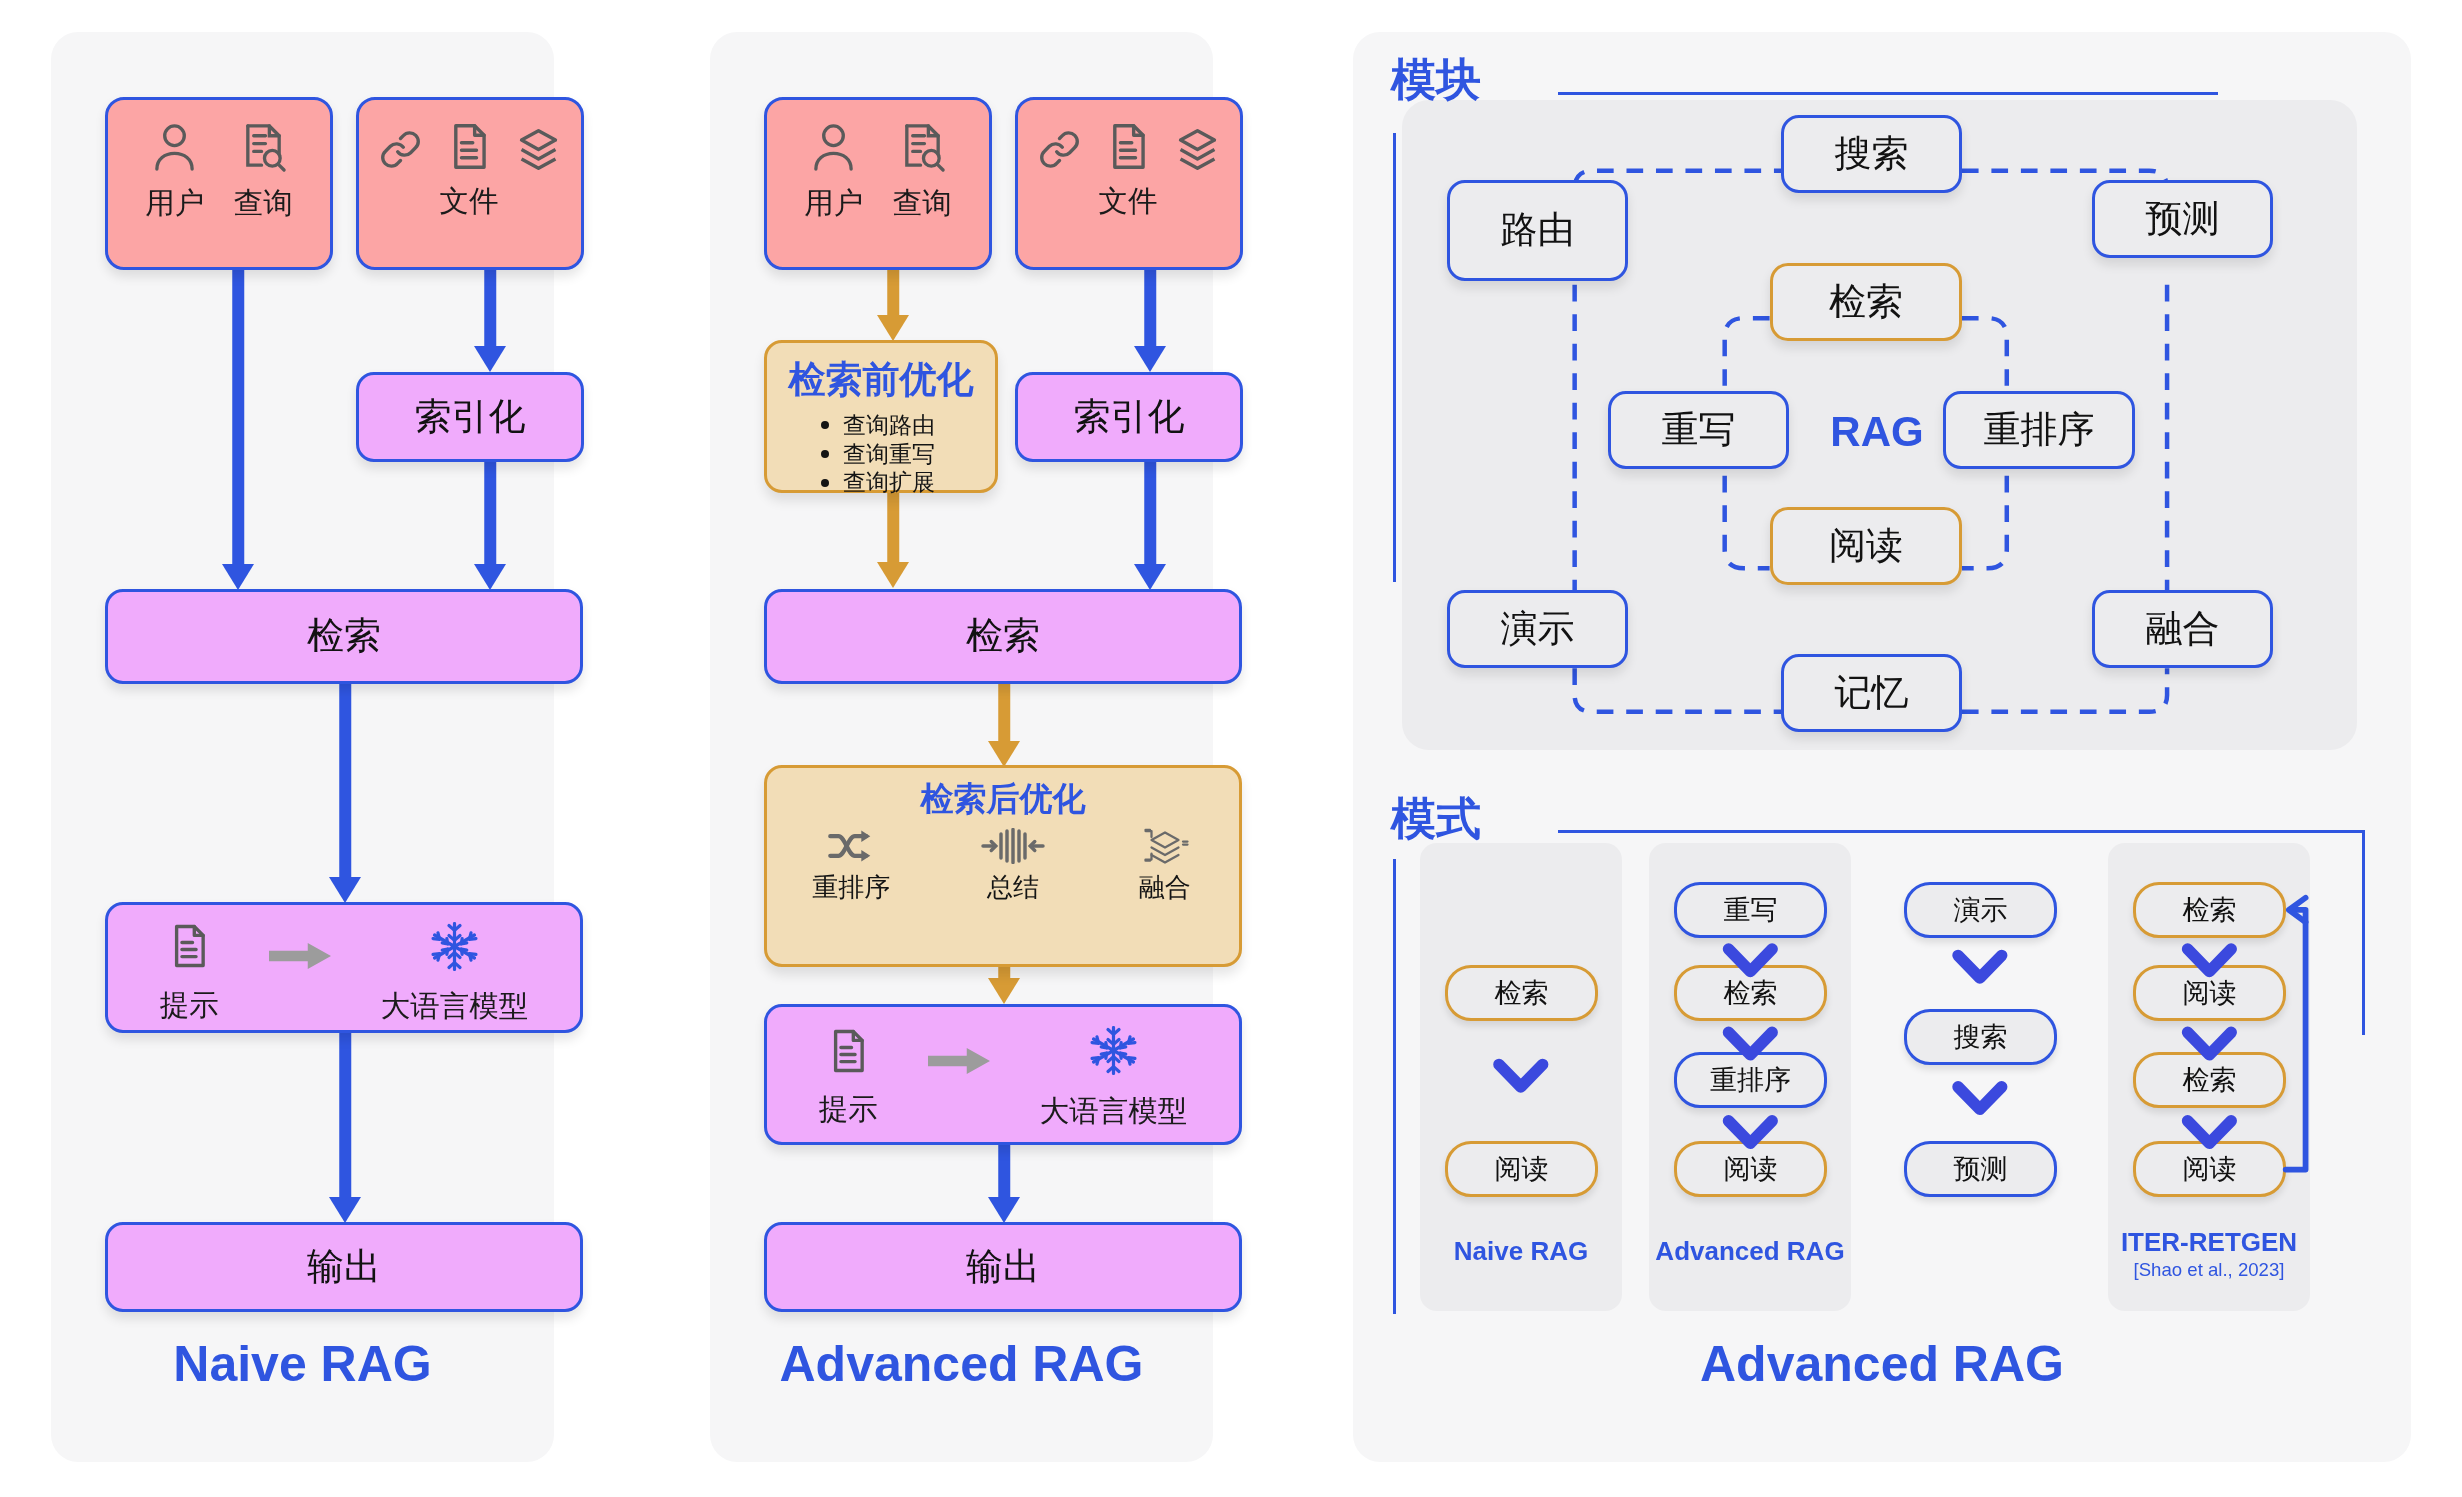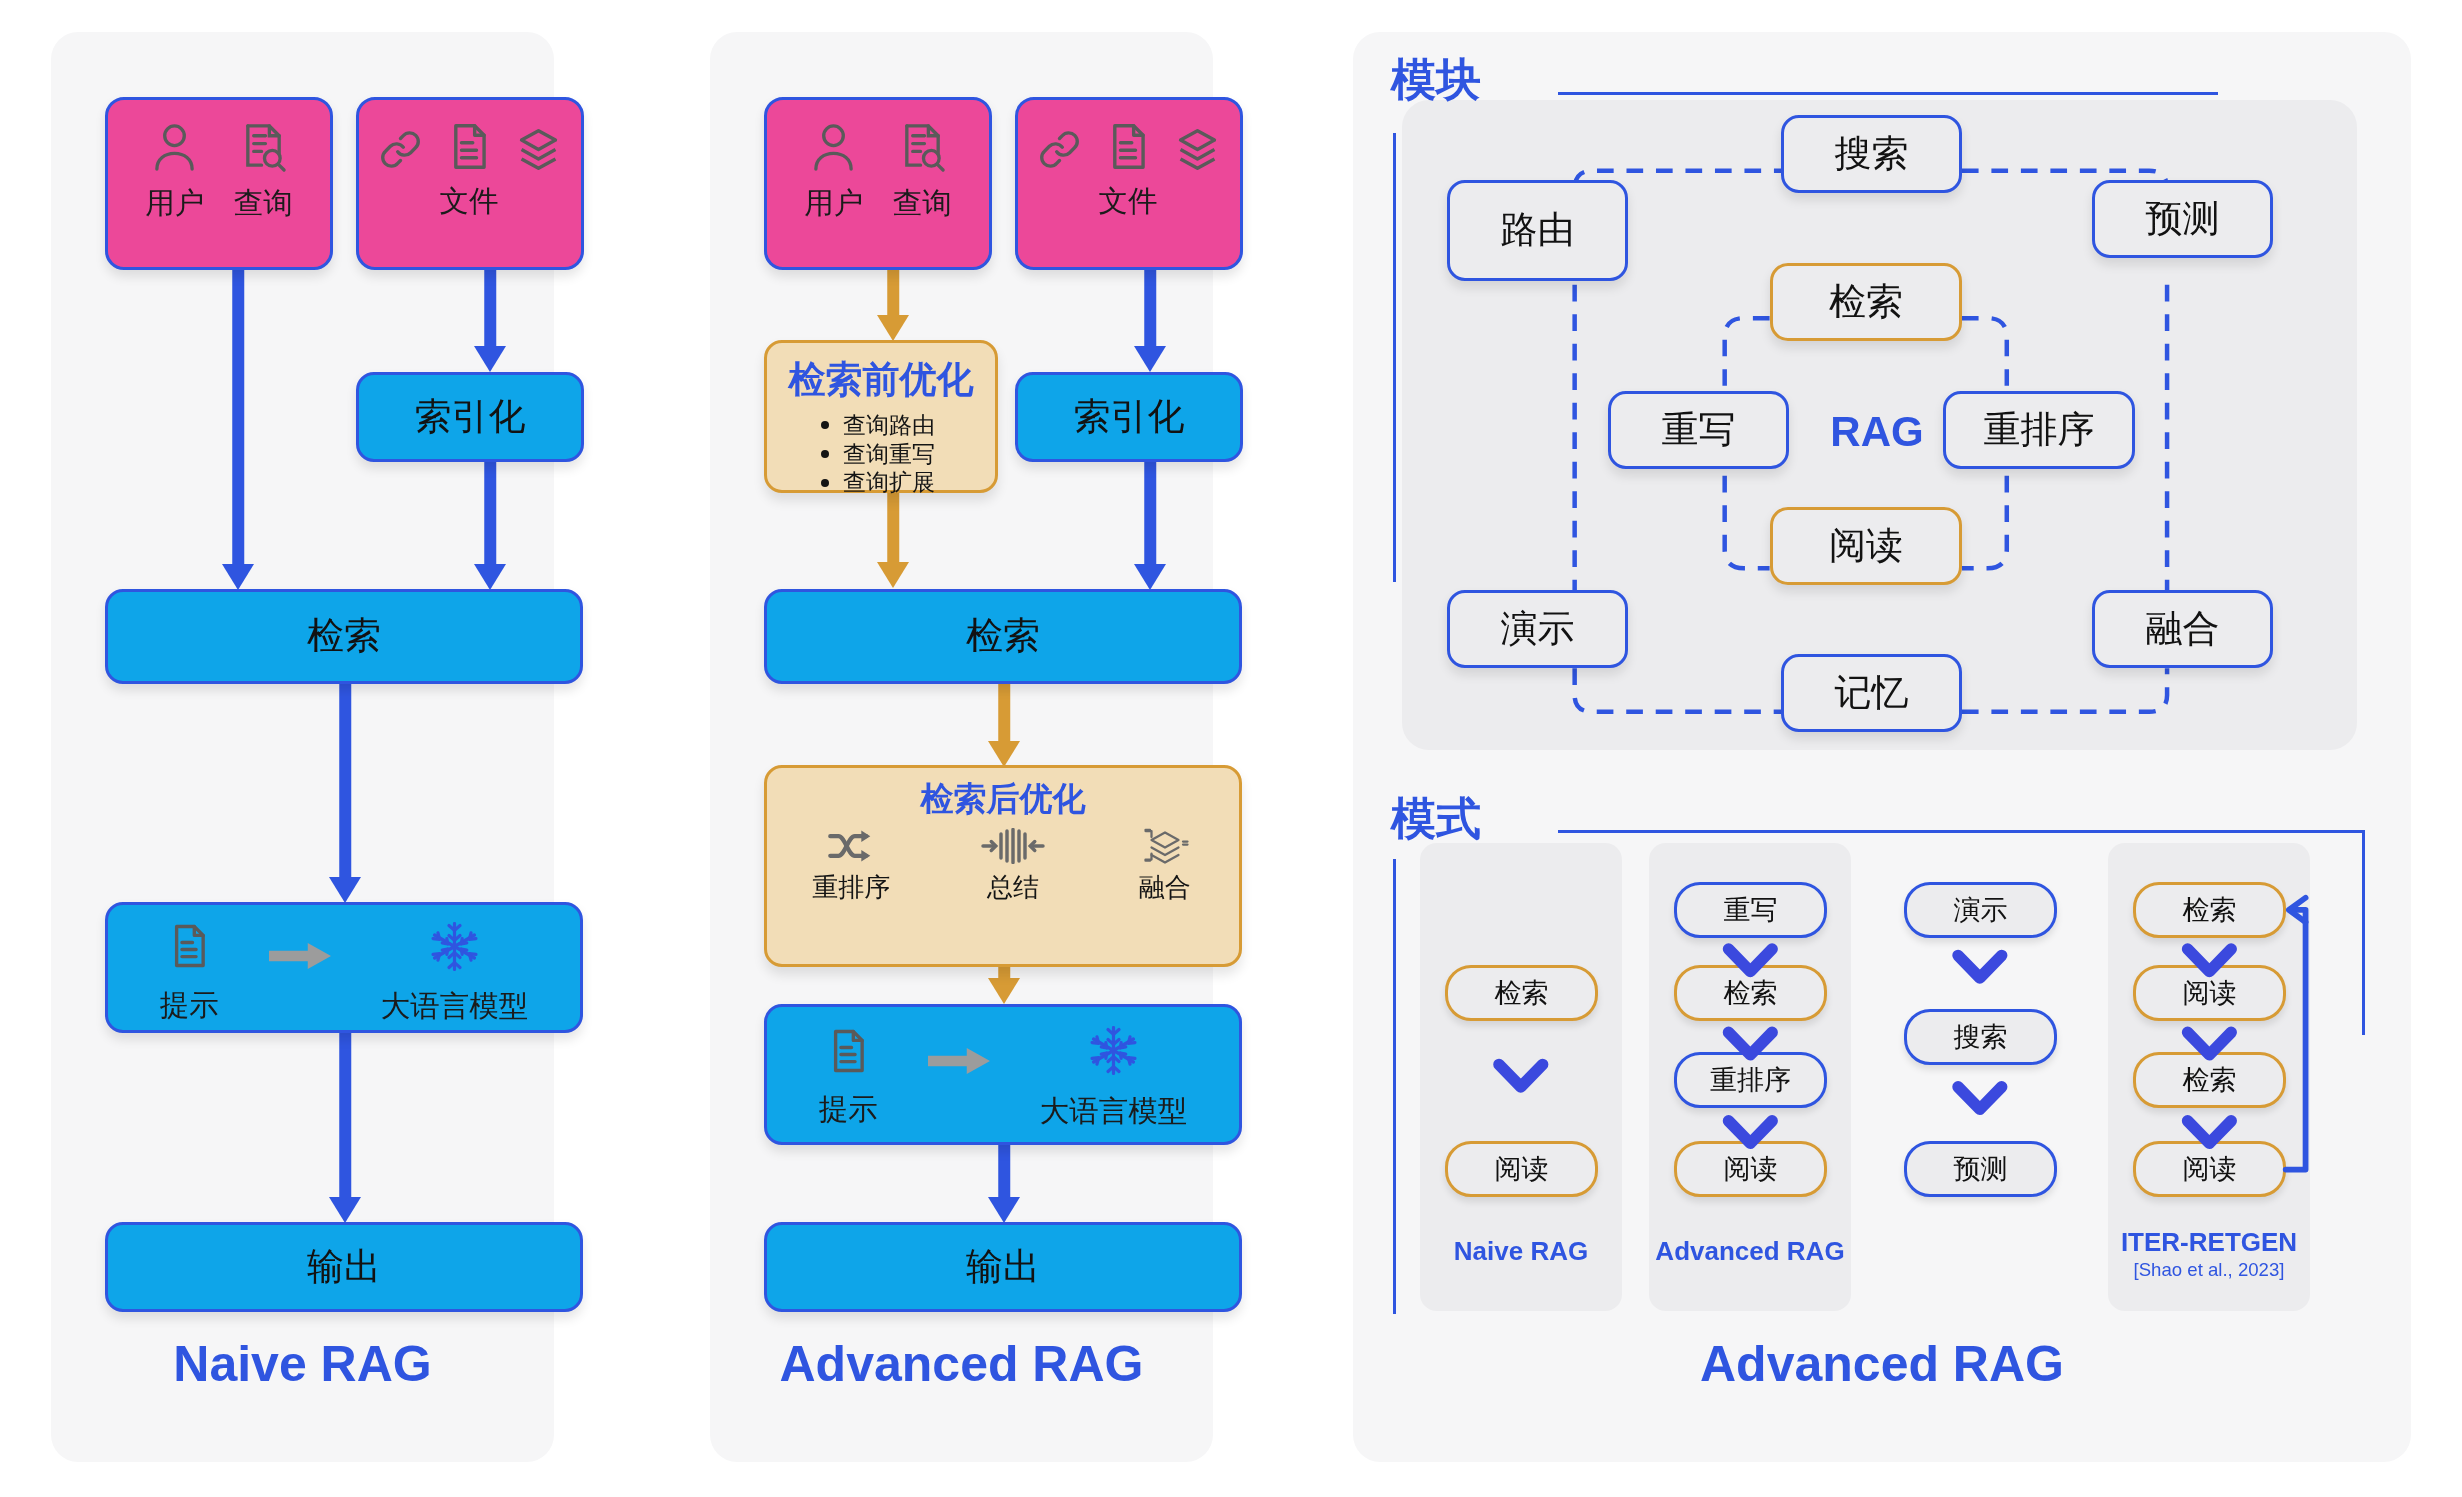--- a/index.html
+++ b/index.html
@@ -14,37 +14,37 @@
   
   .panel {
     position: absolute;
     background: #f6f6f7;
     border-radius: 27px;
   }
 
   
   .node {
     position: absolute;
-    background: #0ea5e9;
+    background: #f0abfc;
     border: 3.8px solid #2f55e0;
     border-radius: 18px;
     display: flex; align-items: center; justify-content: center;
     box-shadow: 0 6.4px 10.3px rgba(0,0,0,.10);
     color: #121212;
     font-size: 37px;
     text-align: center;
     line-height: 1.15;
   }
   .node.orange { border-color: #d79b35; }
   .node.ghost  { background: #ececee; }
 
   
   .iconcard {
     position: absolute;
-    background: #ec4899;
+    background: #fca5a5;
     border: 3.8px solid #2f55e0;
     border-radius: 19px;
     box-shadow: 0 6.4px 10.3px rgba(0,0,0,.10);
     display: flex; align-items: flex-start; justify-content: center;
     padding-top: 22px;
   }
   .icogroup { display: flex; gap: 29.5px; align-items: flex-start; }
   .icoitem  { display: flex; flex-direction: column; align-items: center; gap: 9px; }
   .icolabel { font-size: 29.5px; color: #1b1b1b; white-space: nowrap; }
   .svgico   { display:block; }

